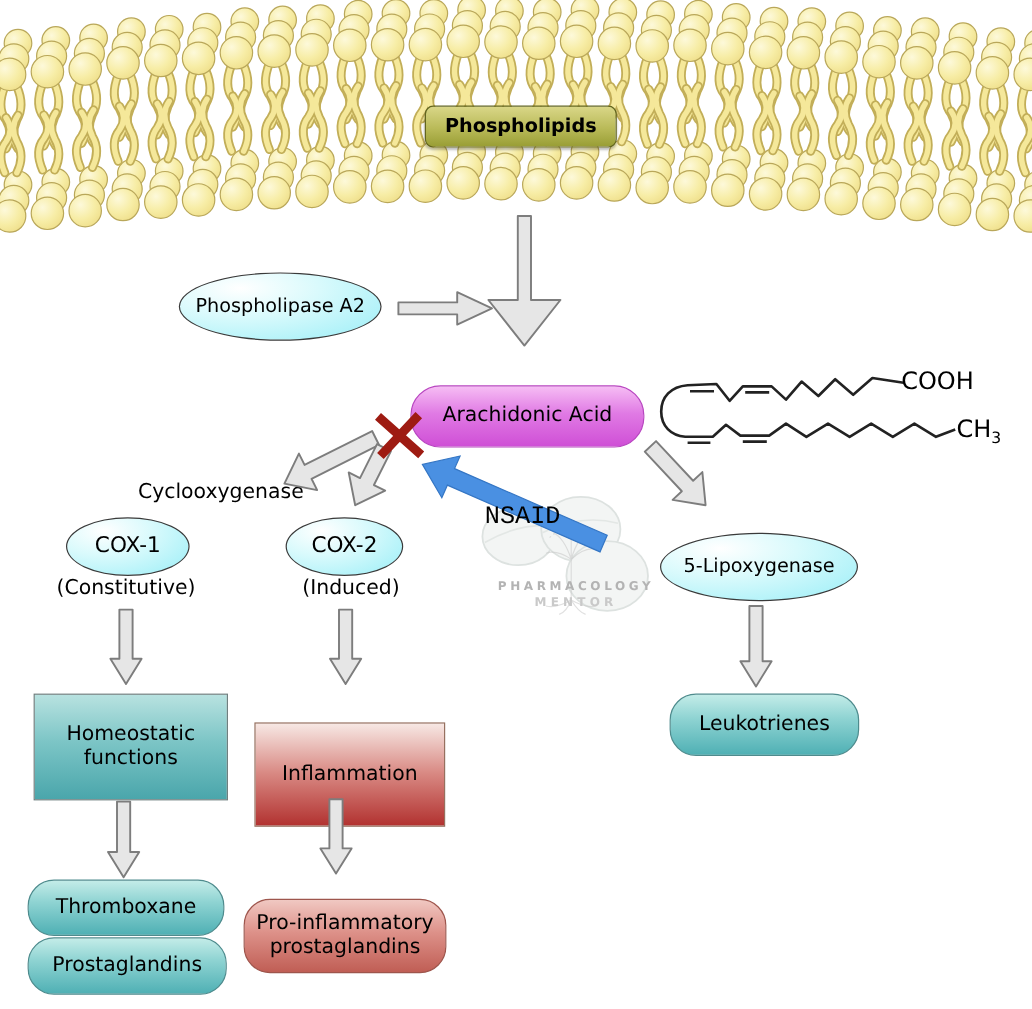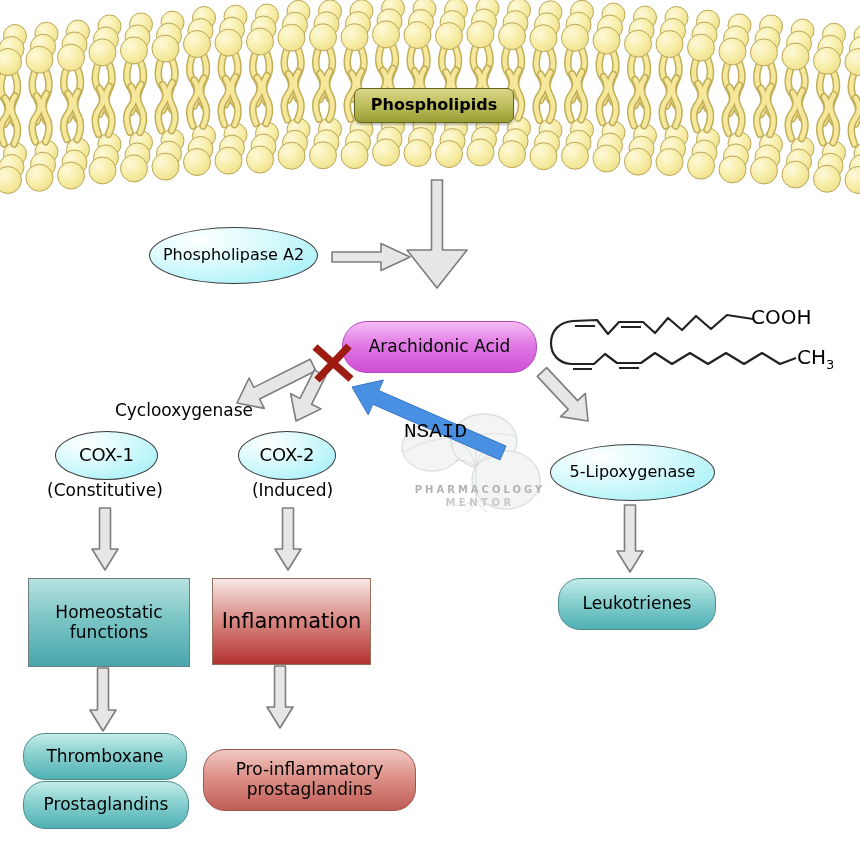--- a/index.html
+++ b/index.html
@@ -18,22 +18,22 @@
         text-align:center;line-height:1.15;}
   .ellipse{border-radius:50%;border:1.6px solid #3a3a3a;font-size:16px;
         background:radial-gradient(ellipse at 30% 22%, #ffffff 0%, #d9fafc 40%, #9aeef7 100%);}
   .olive{border-radius:7px;border:1px solid #62651f;font-size:16px;font-weight:bold;
         background:linear-gradient(#d9d687 0%, #b9ba58 55%, #999e35 100%);
         box-shadow:0 2px 2px rgba(0,0,0,0.25);}
   .magenta{border-radius:25px;border:1px solid #b846c0;font-size:17px;
         background:linear-gradient(#f6bdf4 0%, #e07ae4 45%, #cf4fd6 100%);}
   .box-teal{border:1px solid #6f7f7f;font-size:17px;
         background:linear-gradient(#b8e2e0 0%, #7cc5c6 45%, #4aa6ab 100%);}
-  .box-red{border:1px solid #96705f;font-size:21px;
-        background:linear-gradient(#f7e8e4 0%, #d98a84 48%, #b23230 100%);}
+  .box-red{border:1px solid #96705f;font-size:17px;
+        background:linear-gradient(#f7e8e4 0%, #d98a84 48%, #b23230 100%);margin-top:24px;}
   .pill-teal{border-radius:22px;border:1px solid #4e8b8d;font-size:17px;
         background:linear-gradient(#c3ece8 0%, #8ed3d2 40%, #4fb0b4 100%);}
   .pill-red{border-radius:22px;border:1px solid #9e564d;font-size:17px;
         background:linear-gradient(#f0c8c2 0%, #dd9189 45%, #c05e55 100%);}
   .plain{font-size:17px;z-index:3;text-align:center;}
   .chem-label{position:absolute;z-index:5;font-size:20px;text-align:right;}
   .nsaid{position:absolute;z-index:5;font-size:21px;font-weight:500;font-family:Liberation Mono, monospace;}
   .wm1{position:absolute;z-index:5;font-size:10px;font-weight:bold;letter-spacing:3px;
        color:#b3b3b3;text-align:center;}
   .wm2{position:absolute;z-index:5;font-size:10px;font-weight:bold;letter-spacing:3.5px;
@@ -189,18 +189,18 @@
   <div class="node box-teal" style="left:28px;top:578px;width:160px;height:87px;">Homeostatic functions</div>
 
   <div class="node box-red" style="left:212px;top:578px;width:157px;height:85px;">Inflammation</div>
 
   <div class="node pill-teal" style="left:23px;top:733px;width:162px;height:45px;">Thromboxane</div>
 
   <div class="node pill-teal" style="left:558px;top:578px;width:156px;height:50px;">Leukotrienes</div>
 
   <div class="node pill-teal" style="left:23px;top:781px;width:164px;height:46px;">Prostaglandins</div>
 
-  <div class="node pill-red" style="left:203px;top:749px;width:213px;height:62px;padding:0 8px;box-sizing:border-box;">Pro-inflammatory prostaglandins</div>
+  <div class="node pill-red" style="left:203px;top:749px;width:169px;height:62px;padding:0 8px;box-sizing:border-box;">Pro-inflammatory prostaglandins</div>
 
   <div class="wm1" style="left:410px;top:484px;width:140px;">PHARMACOLOGY</div>
   <div class="wm2" style="left:410px;top:497px;width:140px;">MENTOR</div>
 
 </div>
 
 </body></html>

